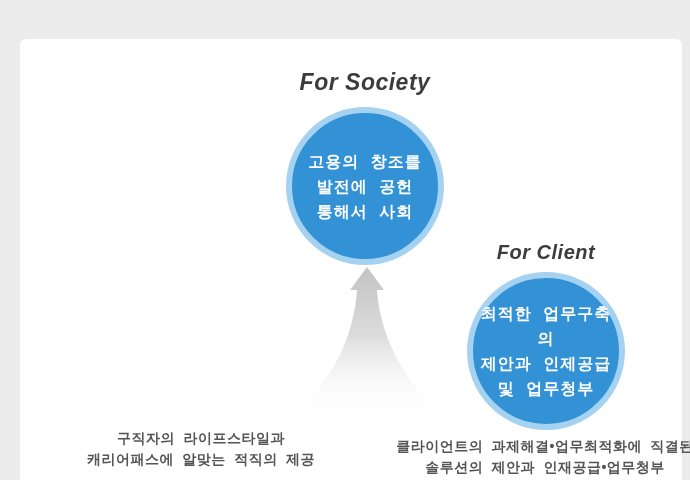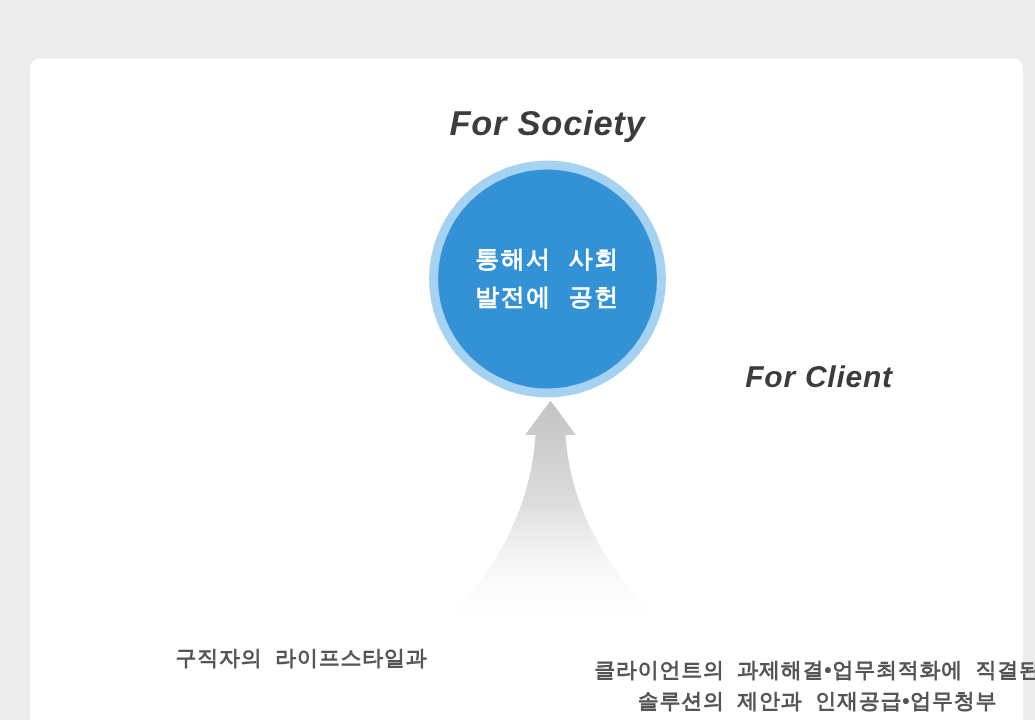--- a/index.html
+++ b/index.html
@@ -79,42 +79,51 @@
 </style>
 </head>
 <body>
 
 <div class="canvas">
   <div class="panel">
 
     <h2 class="group-title title-society">For Society</h2>
     <div class="circle circle-society">
       <div class="circle-text">
+        <span>고용의 창조를</span>
+        <span>발전에 공헌</span>
         <span>통해서 사회</span>
-        <span>발전에 공헌</span>
       </div>
     </div>
 
     <div class="arrow-wrap">
       <svg width="140" height="160" viewBox="0 0 140 160" xmlns="http://www.w3.org/2000/svg">
         <defs>
           <linearGradient id="arrowGrad" x1="0" y1="0" x2="0" y2="1">
             <stop offset="0" stop-color="#c3c3c3"></stop>
             <stop offset="0.45" stop-color="#dcdcdc"></stop>
             <stop offset="1" stop-color="#ffffff" stop-opacity="0"></stop>
           </linearGradient>
         </defs>
         <path d="M69 2 L86 25 L79 25 C82 70 104 112 139 146 L139 154 L1 154 L1 146 C36 112 56 70 59 25 L52 25 Z" fill="url(#arrowGrad)"></path>
       </svg>
     </div>
 
     <div class="caption caption-candidate">
       <span>구직자의 라이프스타일과</span>
+      <span>캐리어패스에 알맞는 적직의 제공</span>
     </div>
 
     <h2 class="group-title title-client">For Client</h2>
+    <div class="circle circle-client">
+      <div class="circle-text">
+        <span>최적한 업무구축의</span>
+        <span>제안과 인제공급</span>
+        <span>및 업무청부</span>
+      </div>
+    </div>
     <div class="caption caption-client">
       <span>클라이언트의 과제해결•업무최적화에 직결된</span>
       <span>솔루션의 제안과 인재공급•업무청부</span>
     </div>
 
   </div>
 </div>
 
 </body></html>

